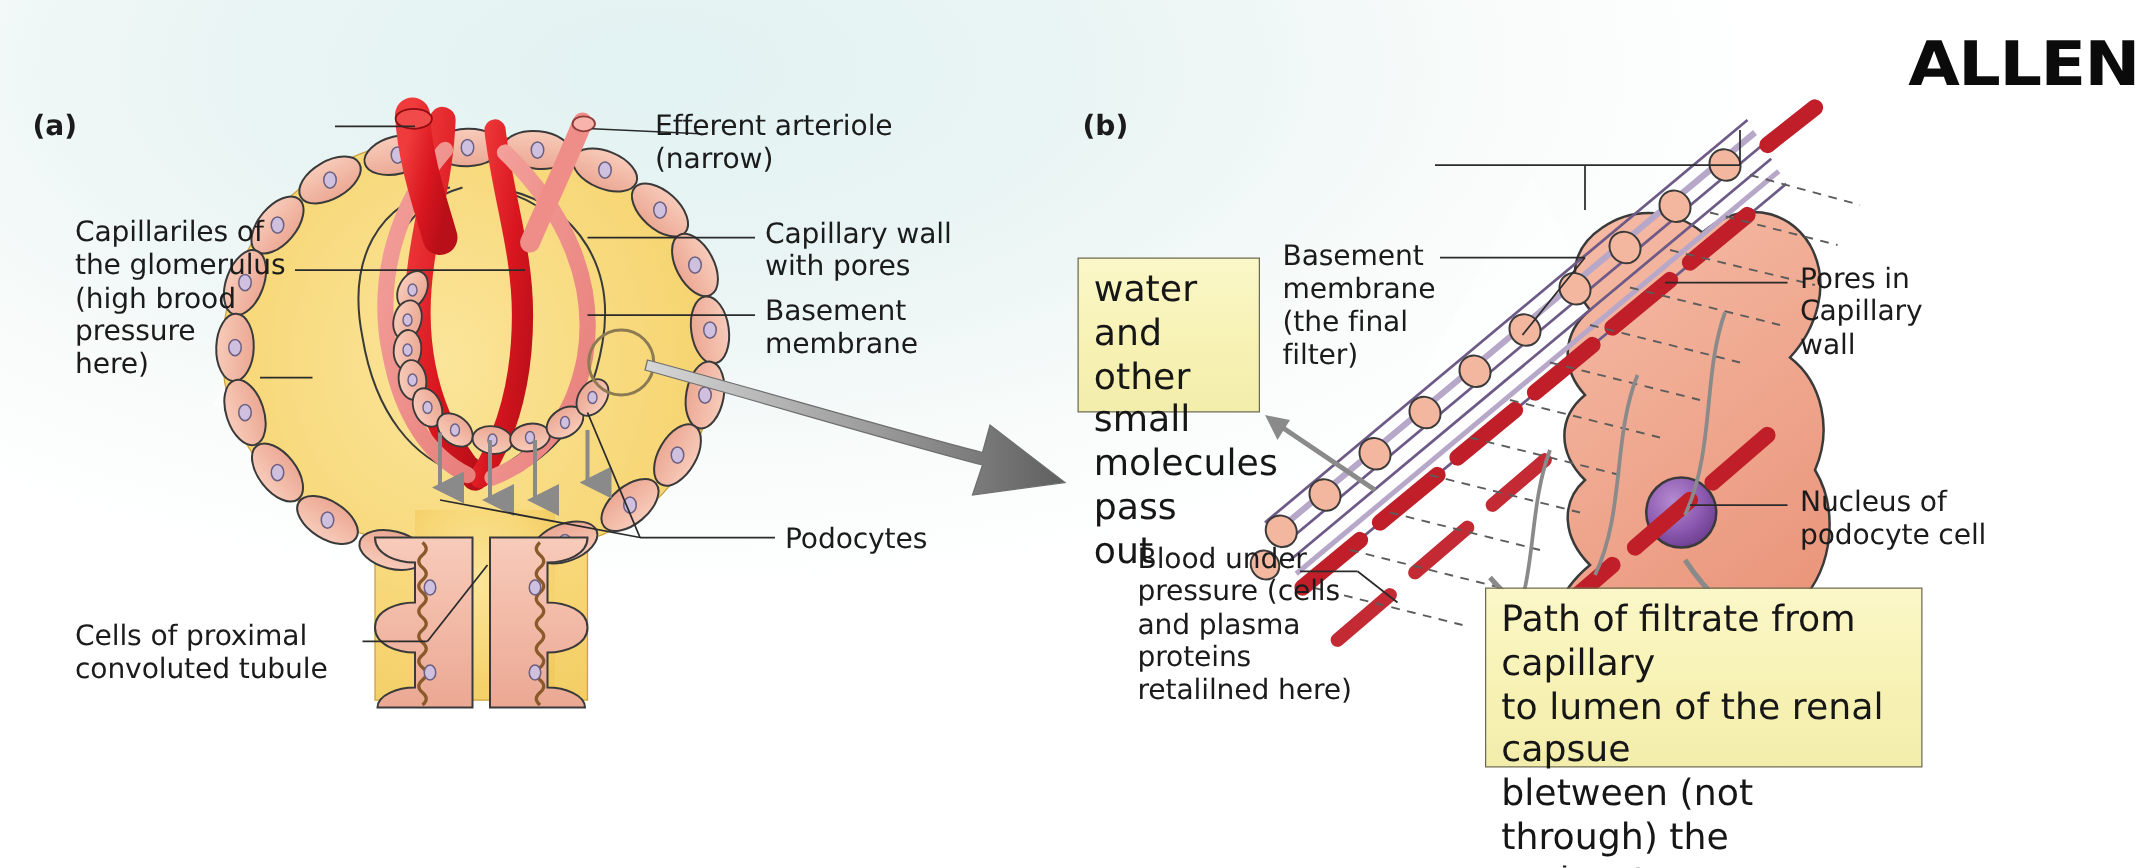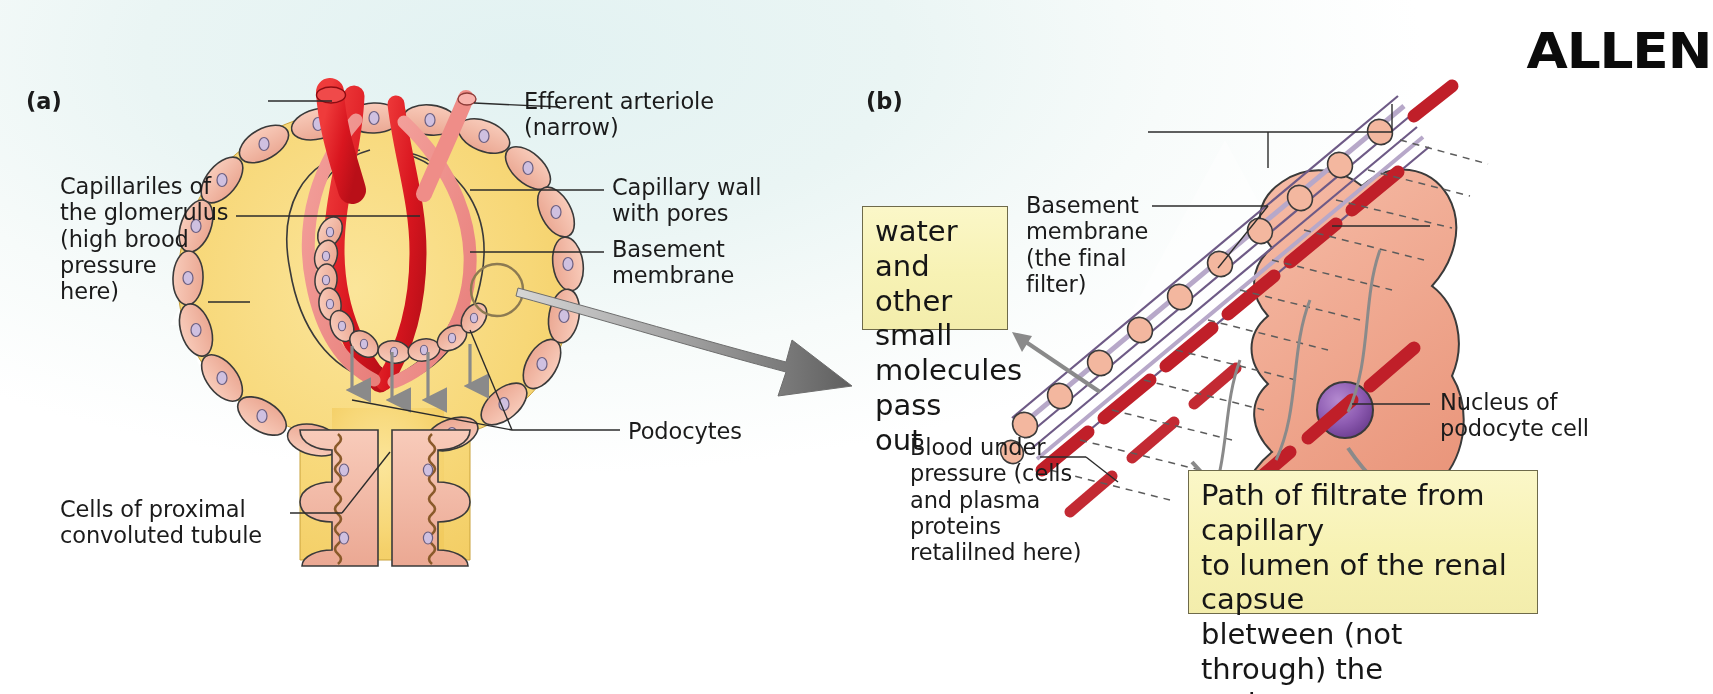--- a/index.html
+++ b/index.html
@@ -401,20 +401,23 @@
 membrane
 (the final
 filter)</div>
 
   <div class="txt lbl" style="left:880px;top:434px;margin-left:30px;">Blood under
 pressure (cells
 and plasma
 proteins
 retalilned here)</div>
 
+  <div class="txt lbl" style="left:1440px;top:210px;">Pores in
+Capillary
+wall</div>
 
   <div class="txt lbl" style="left:1440px;top:389px;">Nucleus of
 podocyte cell</div>
 
   <div class="ybox" style="left:1188px;top:470px;width:350px;height:144px;">Path of filtrate from capillary
 to lumen of the renal capsue
 bletween (not through) the
 podocytes</div>
 
 

